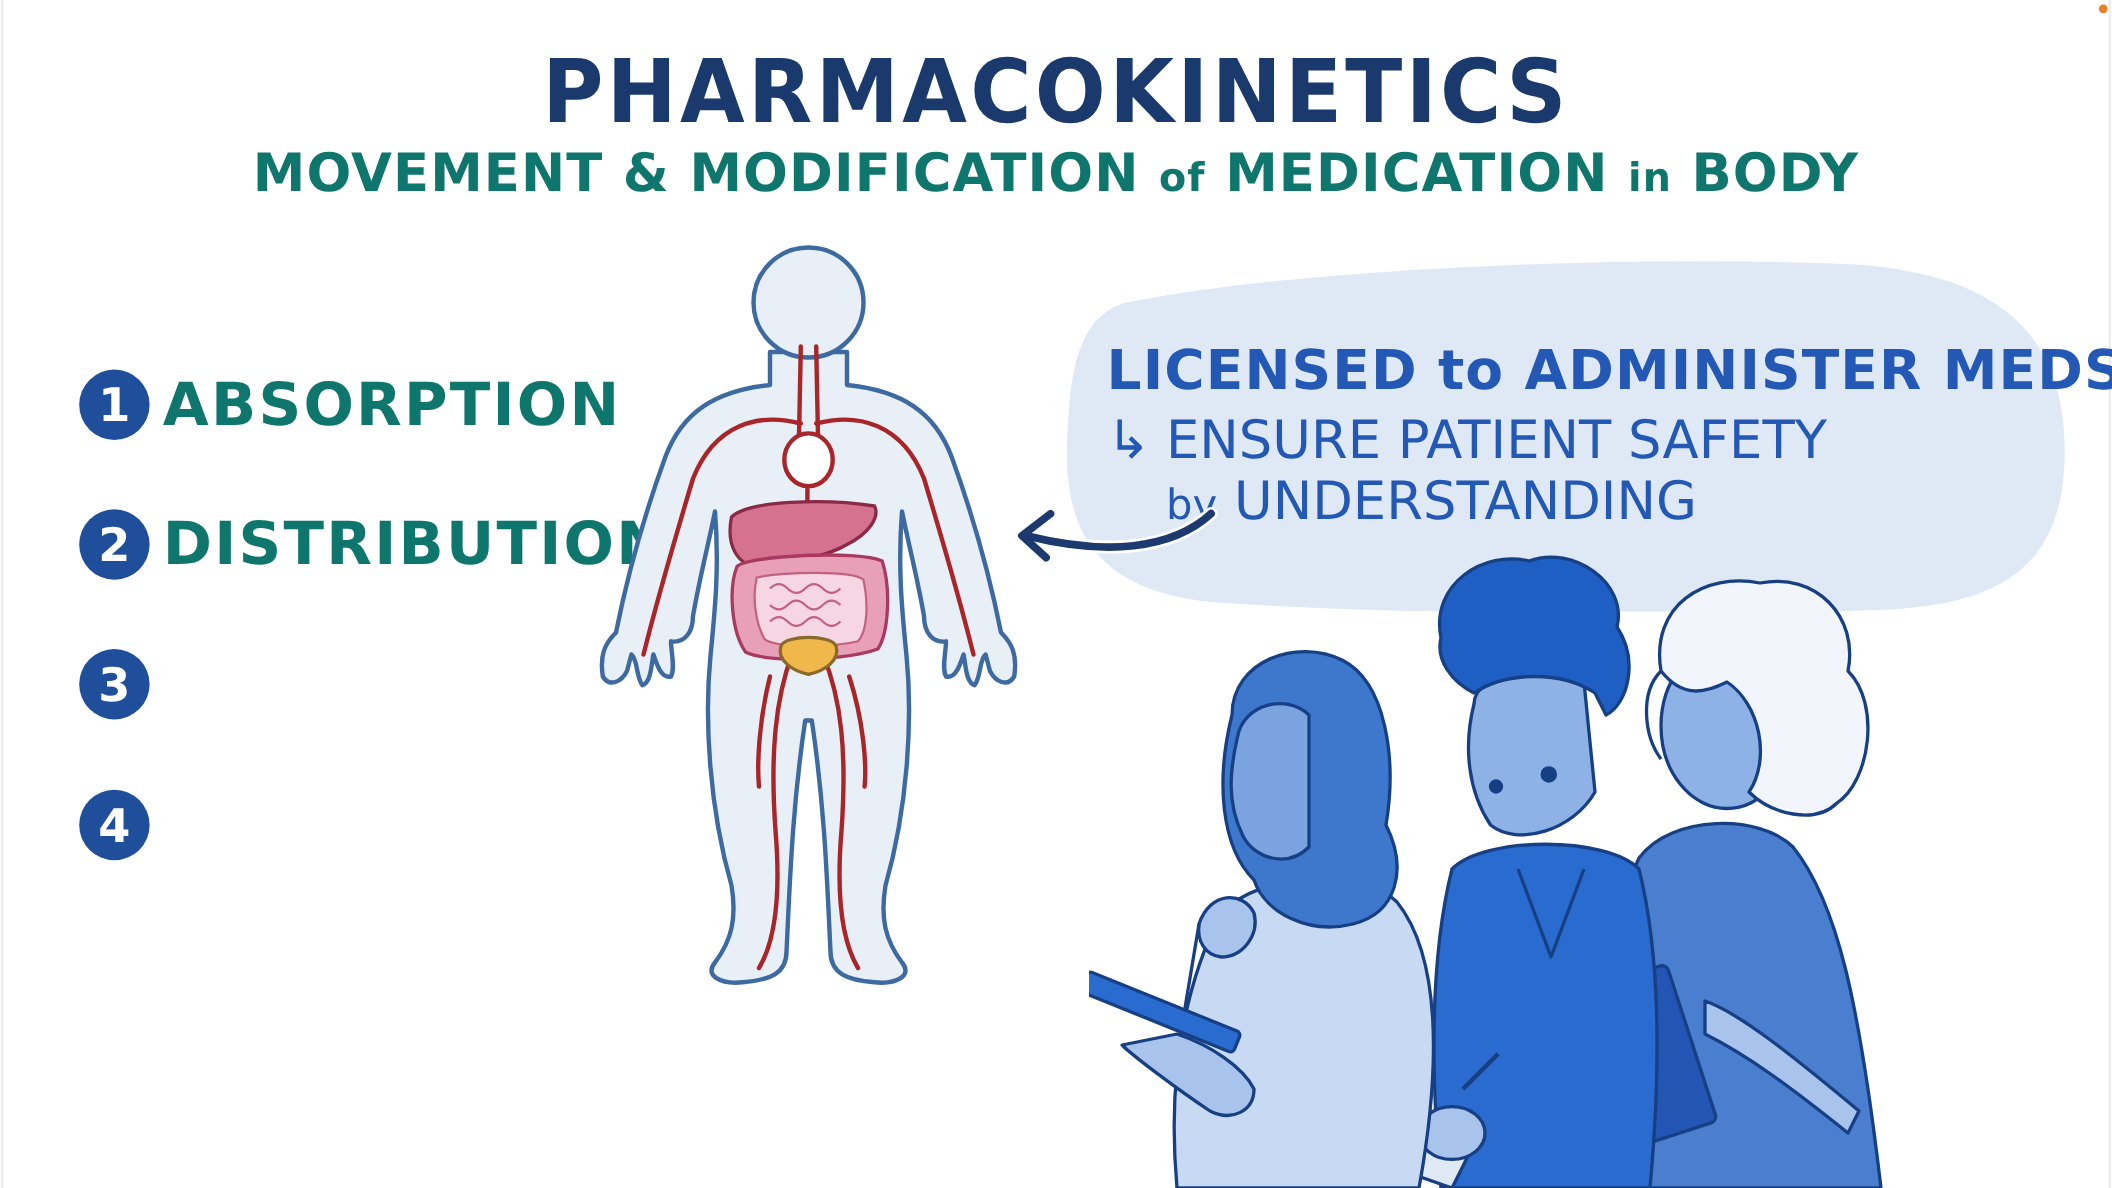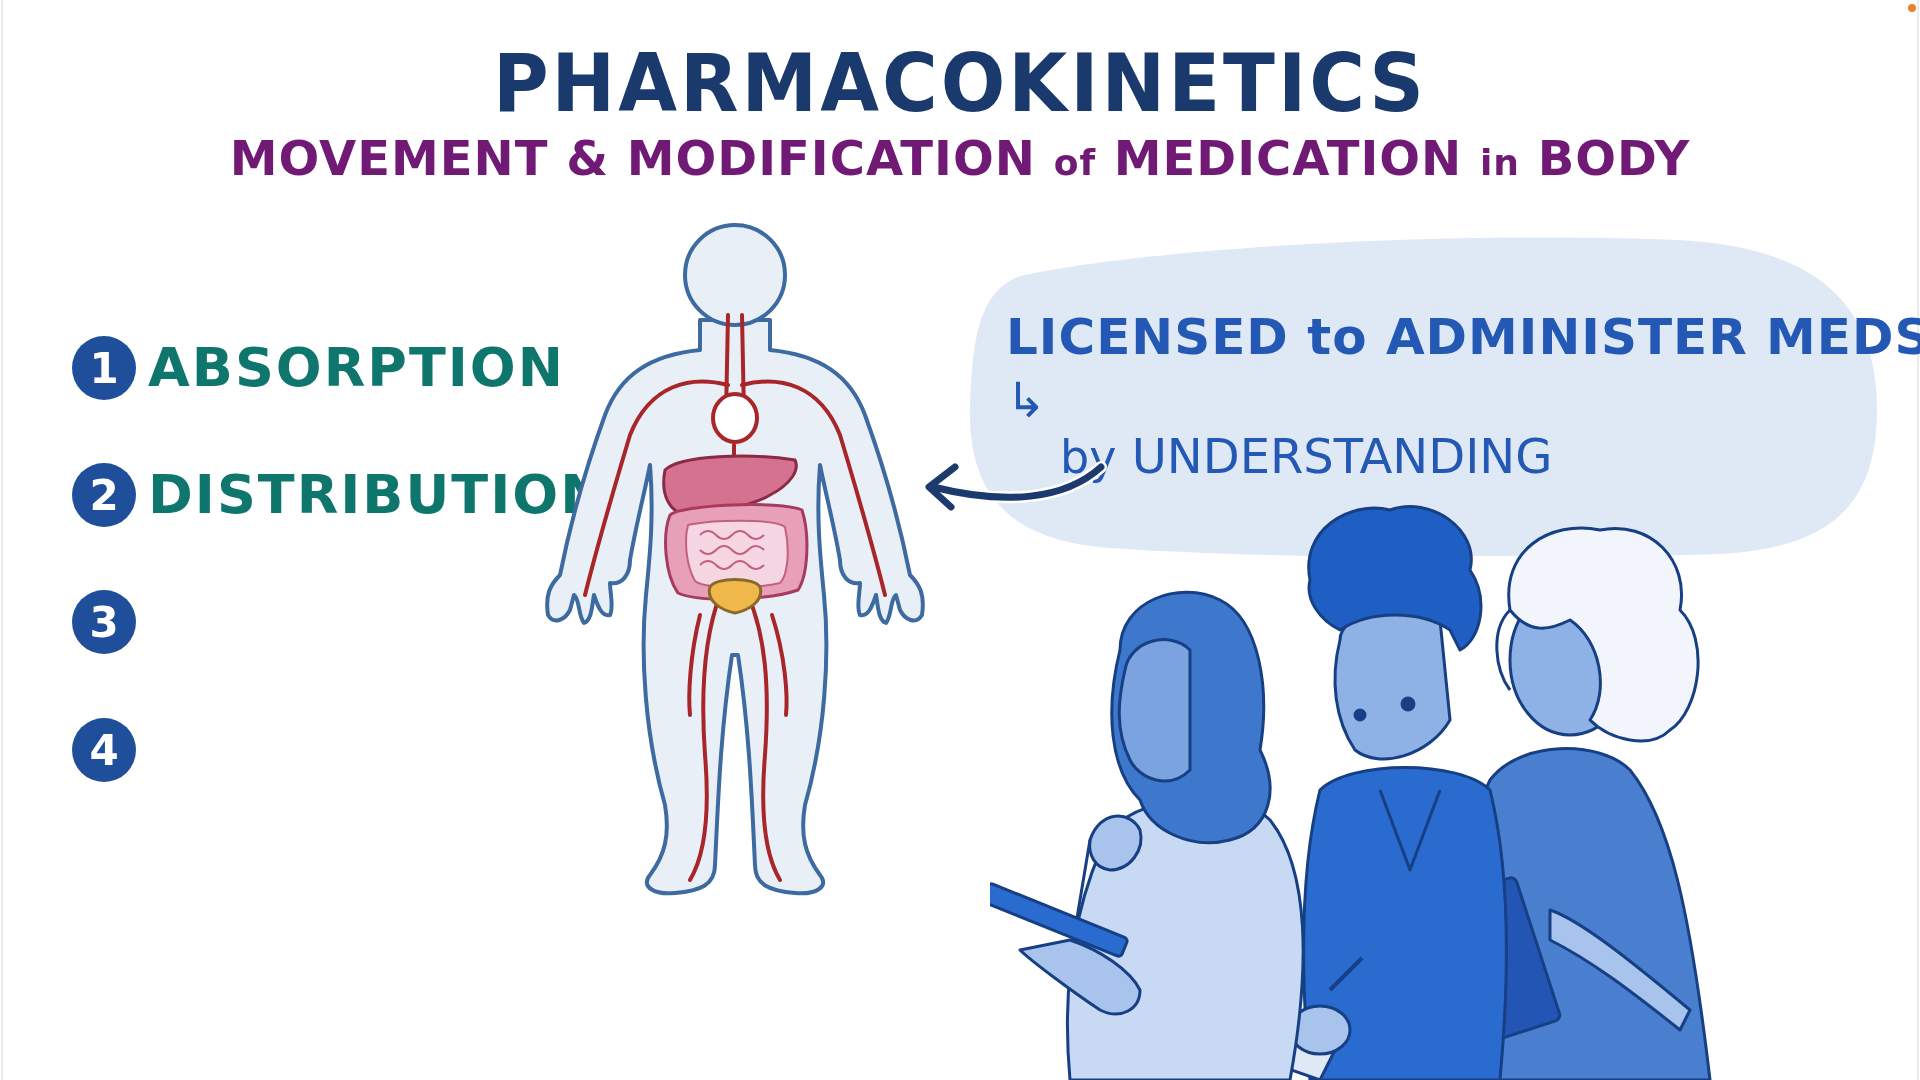--- a/index.html
+++ b/index.html
@@ -11,21 +11,21 @@
   .edge-right { position: absolute; right: 1px; top: 0; width: 2px; height: 1080px; background: #ececec; }
   .corner-dot { position: absolute; left: 1908px; top: 4px; width: 8px; height: 8px; border-radius: 50%; background: #e8822a; }
 
   .title {
     position: absolute; left: 0; width: 1920px; top: 46px; text-align: center;
     font-family: "DejaVu Sans", sans-serif; font-weight: bold; font-size: 76px;
     letter-spacing: 3px; color: #1a3a6e; line-height: 1; transform: scaleY(1.05);
   }
   .subtitle {
     position: absolute; left: 0; width: 1920px; top: 134px; text-align: center;
-    color: #701a75; font-weight: bold; font-size: 48px; line-height: 1; letter-spacing: 1px;
+    color: #0f766e; font-weight: bold; font-size: 48px; line-height: 1; letter-spacing: 1px;
     white-space: nowrap;
   }
   .subtitle .small { font-size: 36px; }
 
   .steps { position: absolute; left: 72px; top: 336px; }
   .step { position: absolute; left: 0; height: 64px; display: flex; align-items: center; white-space: nowrap; }
   .step .num {
     width: 64px; height: 64px; border-radius: 50%; background: #1f4f9a; color: #fff;
     font-weight: bold; font-size: 42px; display: flex; align-items: center; justify-content: center;
     flex: 0 0 64px;
@@ -35,21 +35,21 @@
   }
 
   .body-figure { position: absolute; left: 540px; top: 215px; width: 390px; height: 690px; }
 
   .bubble { position: absolute; left: 960px; top: 236px; width: 920px; height: 320px; }
   .bubble-text { position: absolute; left: 1006px; top: 312px; color: #2358b5; }
   .bubble-line1 { font-weight: bold; font-size: 50px; letter-spacing: 1px; line-height: 1; white-space: nowrap; }
   .bubble-line2 { margin-top: 14px; margin-left: 54px; font-size: 48px; line-height: 1; white-space: nowrap; display: flex; align-items: center; }
   .bubble-line2 .arrow-glyph { font-size: 48px; margin-left: -54px; width: 54px; display: inline-block; }
   .bubble-line3 { margin-top: 8px; margin-left: 54px; font-size: 48px; line-height: 1; white-space: nowrap; }
-  .bubble-line3 .small { font-size: 46px; }
+  .bubble-line3 .small { font-size: 38px; }
 
   .pointer-arrow { position: absolute; left: 915px; top: 455px; width: 200px; height: 60px; }
 
   .nurses { position: absolute; left: 990px; top: 490px; width: 820px; height: 590px; }
 </style>
 </head>
 <body>
 
 <div class="edge-left"></div>
 <div class="edge-right"></div>
@@ -117,20 +117,21 @@
 </svg>
 
 <svg class="bubble" viewBox="0 0 920 320">
   <path d="M60 40 C200 10 500 -5 720 4 C860 12 915 70 917 170 C918 270 870 312 760 318 C560 325 300 322 150 312 C40 304 8 250 10 170 C12 100 20 55 60 40 Z" fill="#dfe9f6"></path>
 </svg>
 
 <div class="bubble-text">
   <div class="bubble-line1">LICENSED to ADMINISTER MEDS</div>
   <div class="bubble-line2">
     <span class="arrow-glyph">↳</span>
+    <span>ENSURE PATIENT SAFETY</span>
   </div>
   <div class="bubble-line3">
     <span class="small">by</span>
     <span>UNDERSTANDING</span>
   </div>
 </div>
 
 <svg class="pointer-arrow" viewBox="0 0 200 60">
   <path d="M186 12 C150 45 90 50 18 32" stroke="#ffffff" stroke-width="12" fill="none" stroke-linecap="round"></path>
   <path d="M186 12 C150 45 90 50 18 32" stroke="#1d3a6e" stroke-width="7" fill="none" stroke-linecap="round"></path>

